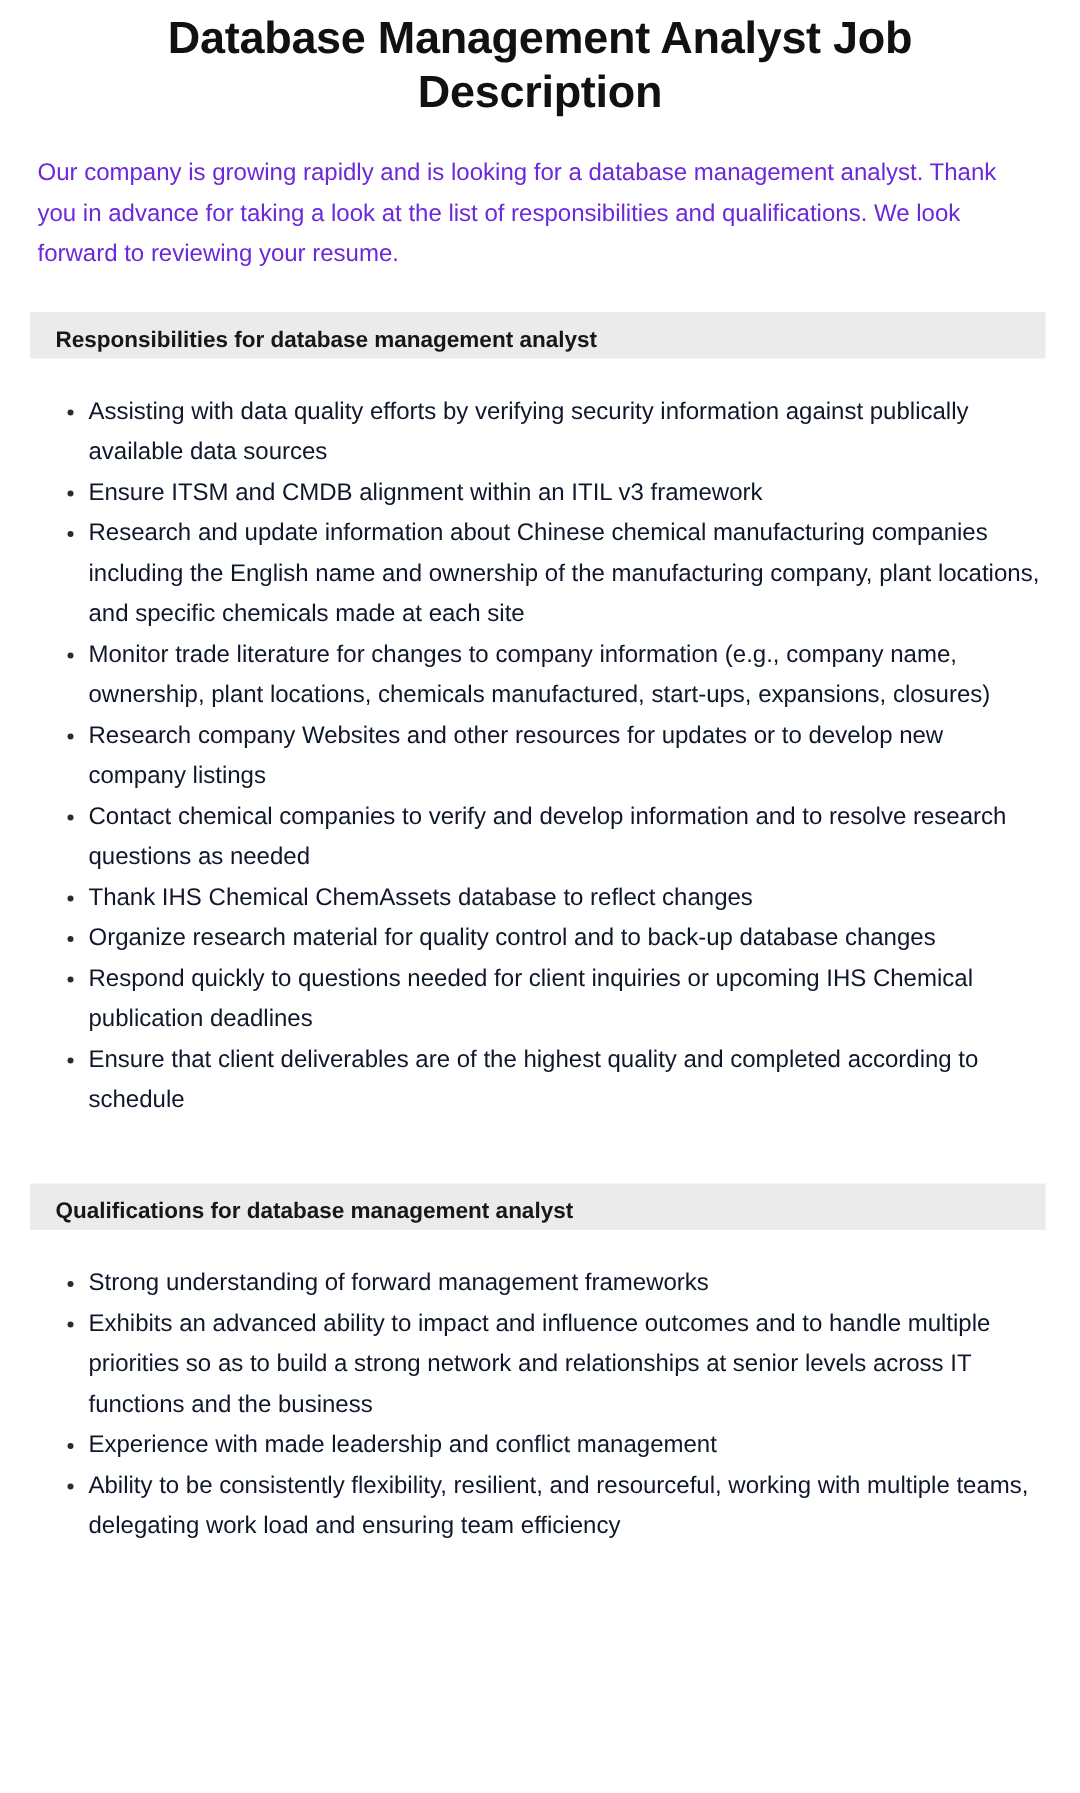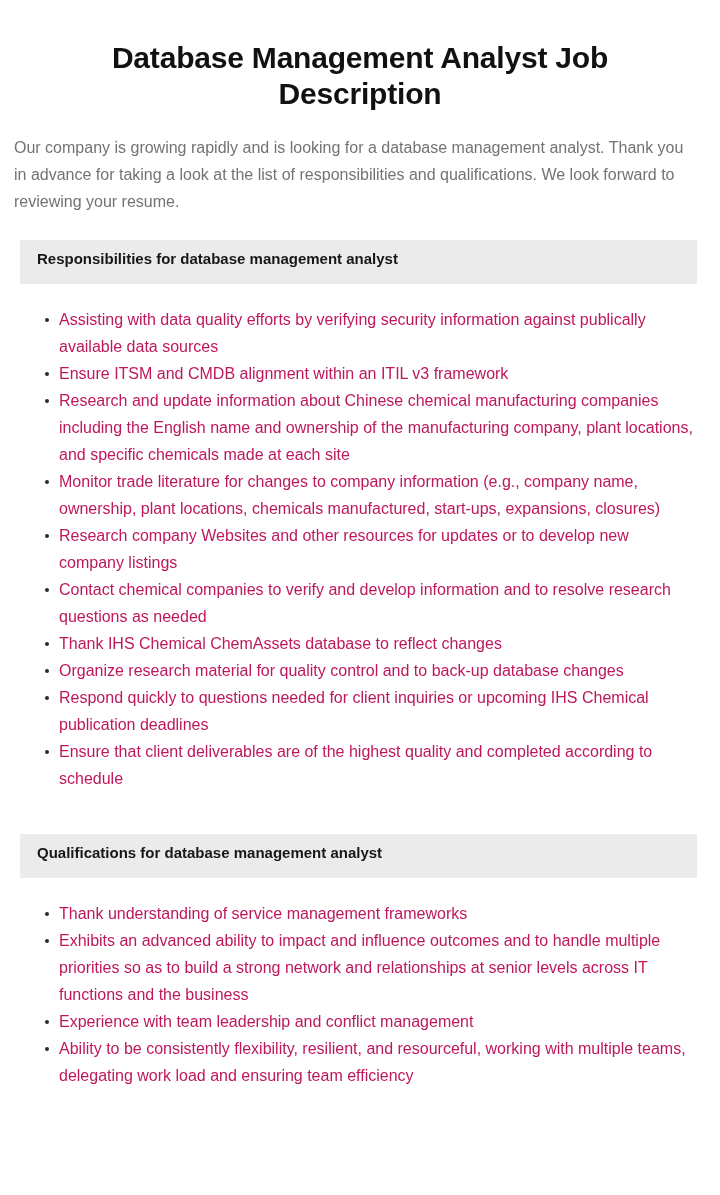--- a/index.html
+++ b/index.html
@@ -12,76 +12,75 @@
     min-height: 1195px;
     font-family: "Liberation Sans", sans-serif;
     color: #1a1a1a;
     -webkit-font-smoothing: antialiased;
   }
 
   .page {
     width: 720px;
     box-sizing: border-box;
     padding: 0;
-    margin-top: 32px;
   }
 
   
   .doc-title {
     font-size: 30px;
     line-height: 36px;
     font-weight: bold;
     text-align: center;
     color: #111111;
     margin: 0;
     padding: 8px 60px 0 60px;
     letter-spacing: -0.2px;
   }
 
   
   .intro {
     font-size: 16px;
     line-height: 27px;
-    color: #737373;
+    color: #6d28d9;
     margin: 0;
-    padding: 22px 27px 0 14px;
+    padding: 22px 27px 0 25px;
   }
 
   
   .section {
     margin: 0;
     padding: 0;
   }
   .section-resp { padding-top: 25px; }
   .section-qual { padding-top: 42px; }
 
   .section-header {
     background: #ebebeb;
     margin: 0 23px 0 20px;
-    padding: 10px 0 16px 17px;
+    padding: 10px 0 3px 17px;
     box-sizing: border-box;
   }
   .section-header-label {
     font-size: 15px;
     line-height: 18px;
     font-weight: bold;
     color: #171717;
   }
 
   
   .bullet-list {
     list-style: none;
     margin: 0;
     padding: 22px 27px 0 0;
   }
   .bullet-item {
     position: relative;
     font-size: 16px;
     line-height: 27px;
-    color: #be185d;
+    color: #0f172a;
     margin: 0 0 0 0;
     padding: 0 0 0 59px;
   }
   .bullet-item::before {
     content: "";
     position: absolute;
     left: 45px;
     top: 12px;
     width: 4px;
     height: 4px;
@@ -116,21 +115,21 @@
         <li class="bullet-item">Respond quickly to questions needed for client inquiries or upcoming IHS Chemical publication deadlines</li>
         <li class="bullet-item">Ensure that client deliverables are of the highest quality and completed according to schedule</li>
       </ul>
   </section>
 
   <section class="section section-qual">
     <div class="section-header">
       <span class="section-header-label">Qualifications for database management analyst</span>
     </div>
     <ul class="bullet-list">
-        <li class="bullet-item">Thank understanding of service management frameworks</li>
+        <li class="bullet-item">Strong understanding of forward management frameworks</li>
         <li class="bullet-item">Exhibits an advanced ability to impact and influence outcomes and to handle multiple priorities so as to build a strong network and relationships at senior levels across IT functions and the business</li>
-        <li class="bullet-item">Experience with team leadership and conflict management</li>
+        <li class="bullet-item">Experience with made leadership and conflict management</li>
         <li class="bullet-item">Ability to be consistently flexibility, resilient, and resourceful, working with multiple teams, delegating work load and ensuring team efficiency</li>
       </ul>
   </section>
 
   <div class="list-tail"></div>
 </div>
 
 </body></html>

